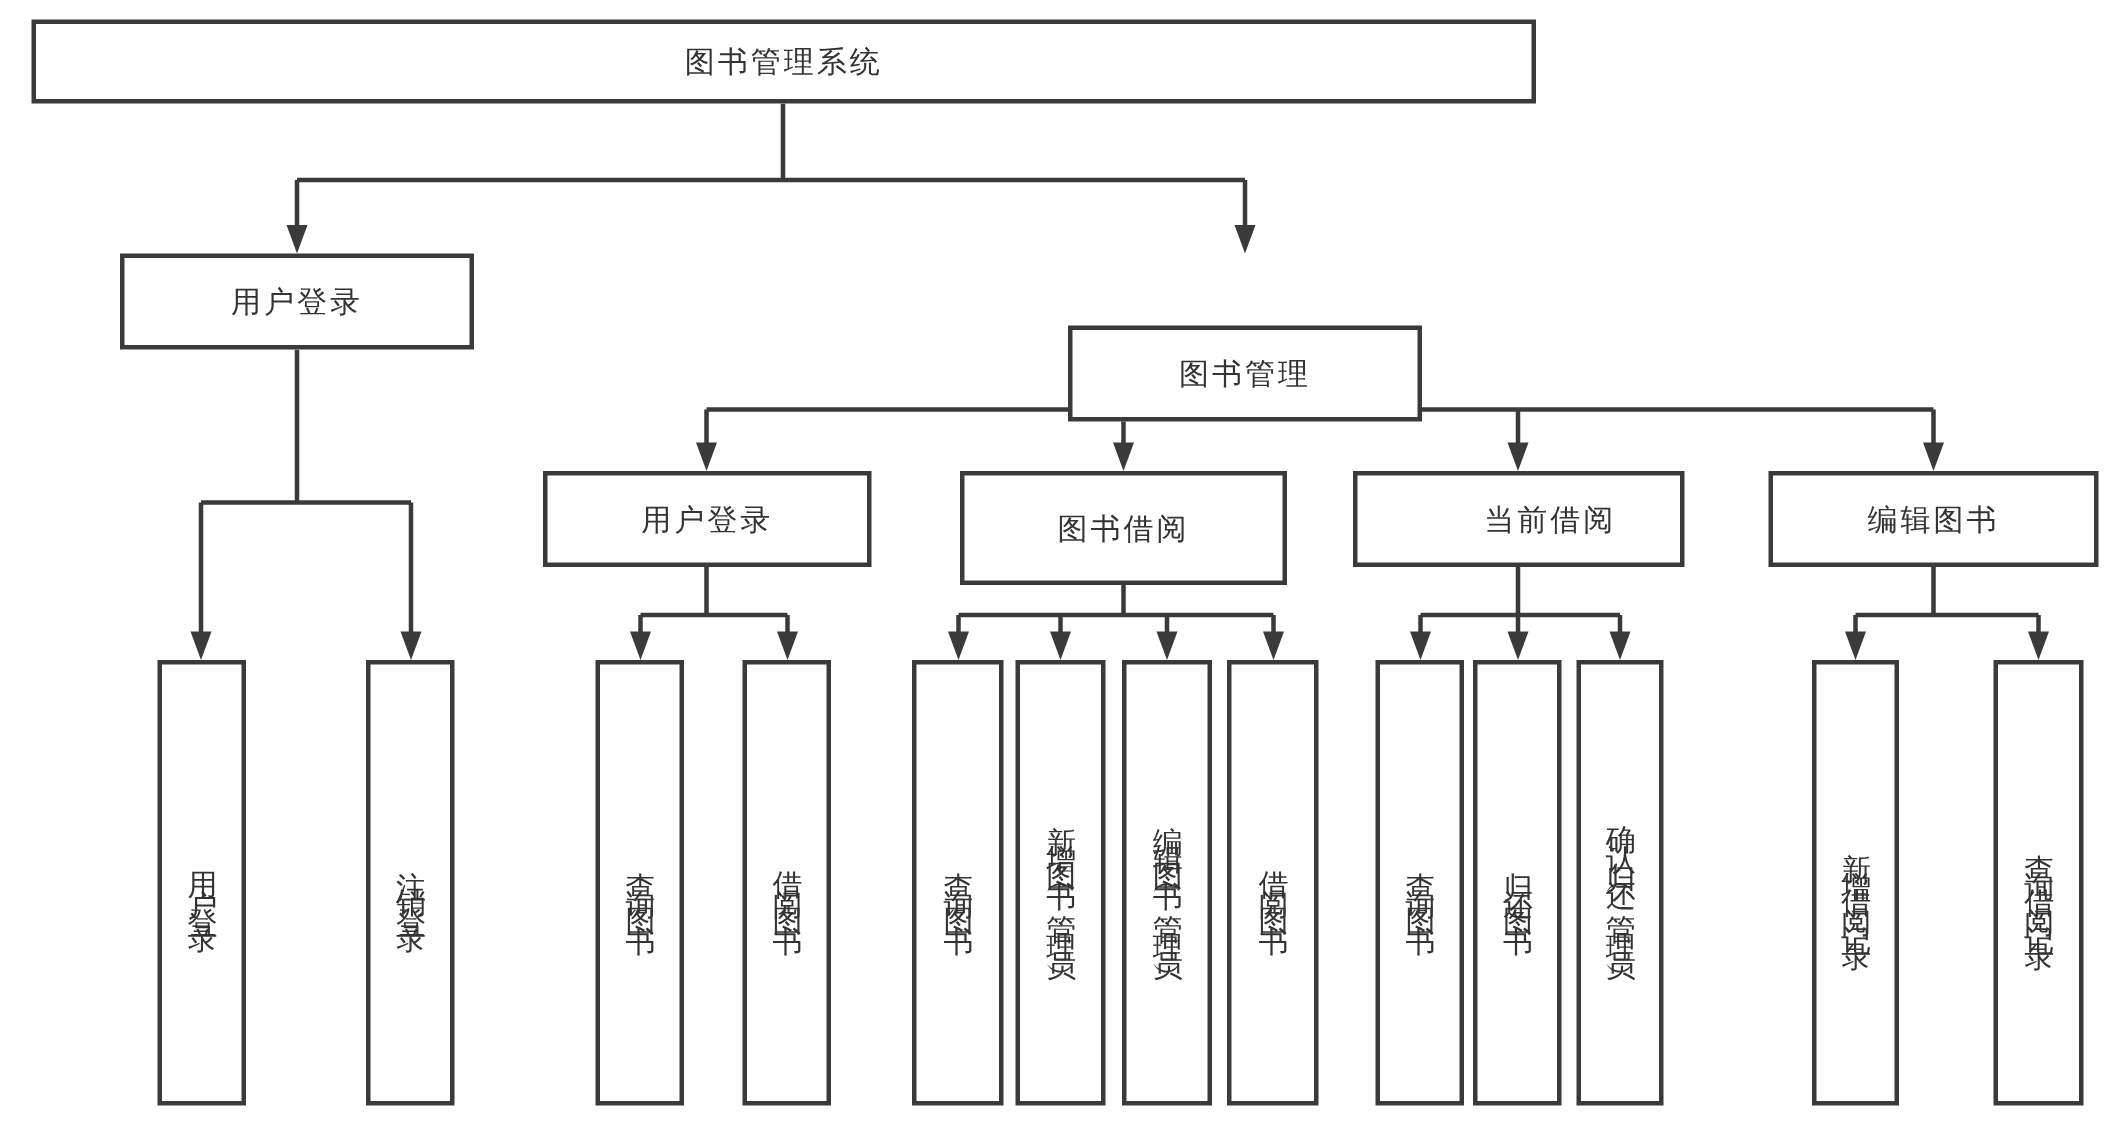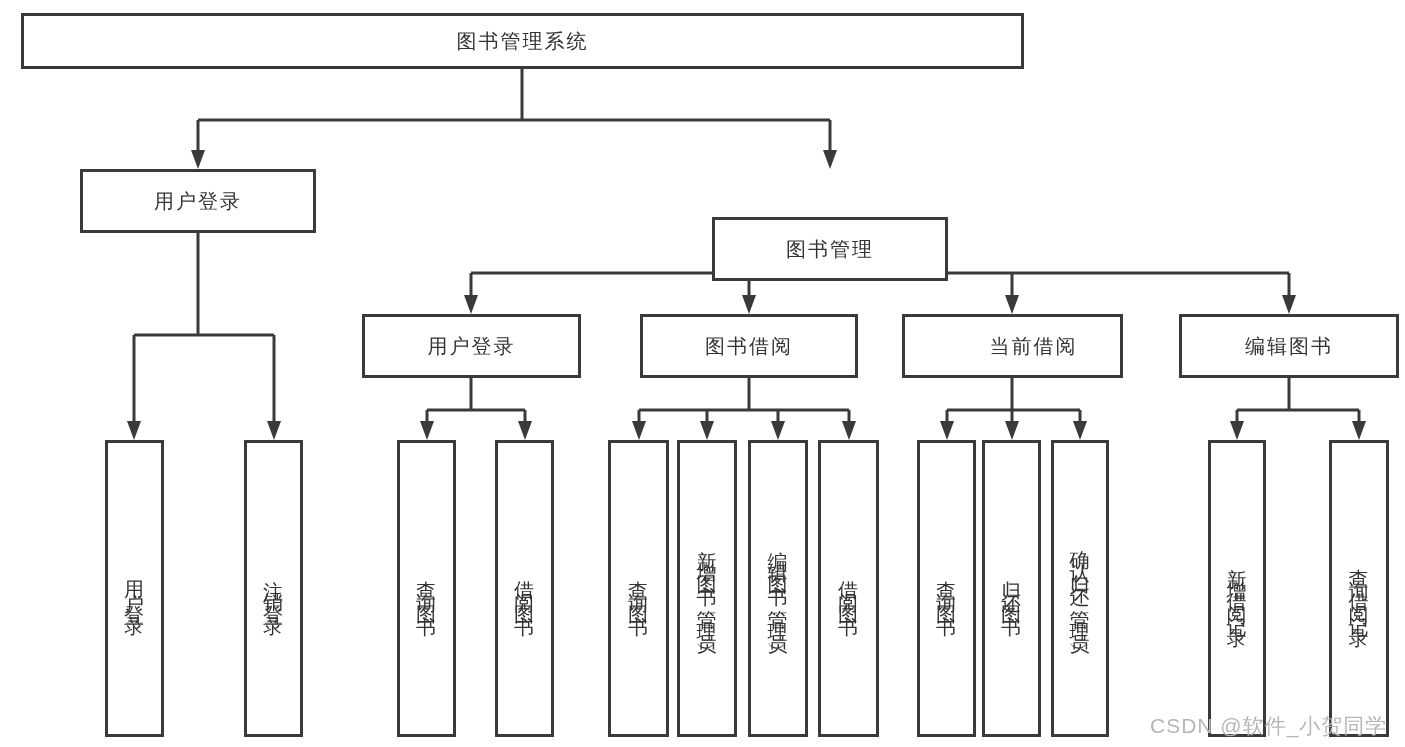--- a/index.html
+++ b/index.html
@@ -92,21 +92,21 @@
   <div class="node hbox" style="left:80px; top:169px; width:236px; height:64px;">
     <span class="txt">用户登录</span>
   </div>
   <div class="node hbox" style="left:712px; top:169px; width:236px; height:64px;margin-top:48px;">
     <span class="txt">图书管理</span>
   </div>
 
   <div class="node hbox" style="left:362px; top:314px; width:219px; height:64px;">
     <span class="txt">用户登录</span>
   </div>
-  <div class="node hbox" style="left:640px; top:314px; width:218px; height:64px;">
+  <div class="node hbox" style="left:640px; top:314px; width:218px; height:76px;">
     <span class="txt">图书借阅</span>
   </div>
   <div class="node hbox" style="left:902px; top:314px; width:221px; height:64px;padding-left:42px;">
     <span class="txt">当前借阅</span>
   </div>
   <div class="node hbox" style="left:1179px; top:314px; width:220px; height:64px;">
     <span class="txt">编辑图书</span>
   </div>
 
   <div class="node vbox" style="left:105px; top:440px; width:59px; height:297px;">
@@ -146,15 +146,14 @@
     <span class="txt">确认归还（管理员）</span>
   </div>
 
   <div class="node vbox" style="left:1208px; top:440px; width:58px; height:297px;">
     <span class="txt">新增借阅记录</span>
   </div>
   <div class="node vbox" style="left:1329px; top:440px; width:60px; height:297px;">
     <span class="txt">查询借阅记录</span>
   </div>
 
-  <div class="watermark">CSDN @软件_小贺同学</div>
 
 </div>
 
 </body></html>

